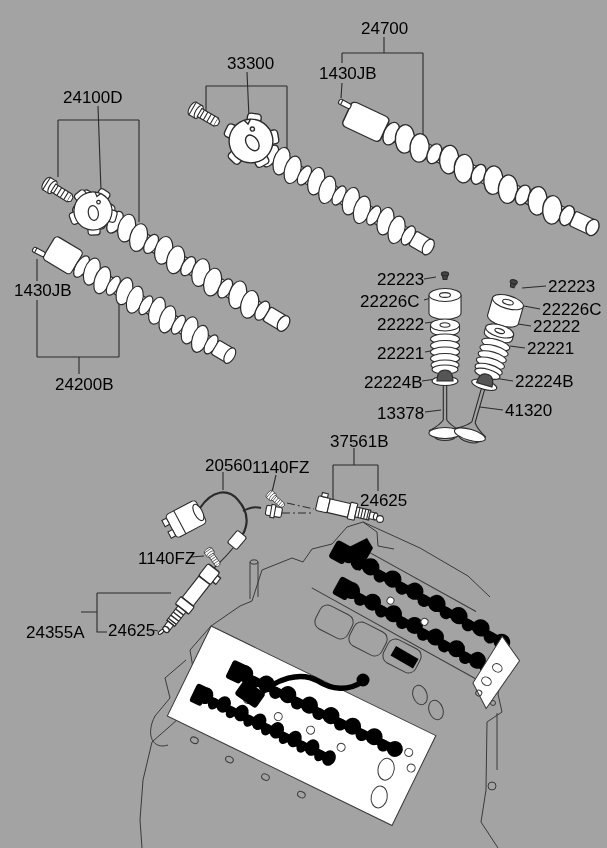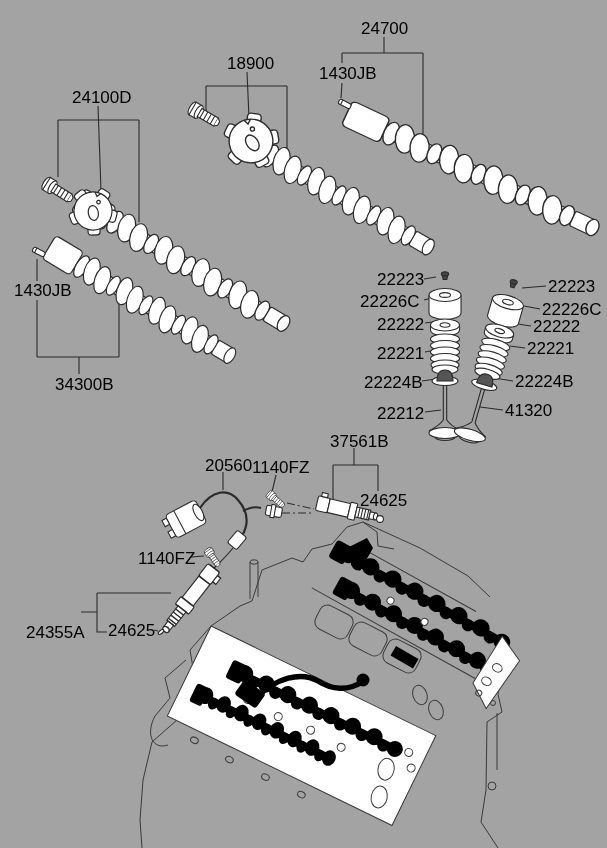--- a/index.html
+++ b/index.html
@@ -255,32 +255,32 @@
     <use href="#solenoid" transform="translate(214,568) rotate(128) scale(1.3,1)"></use>
     <ellipse cx="161" cy="632" rx="3.2" ry="1.6" transform="rotate(-40 161 632)" fill="#fff" stroke="#2b2b2b" stroke-width="1.1"></ellipse>
   </g>
   <g>
     <use href="#bolt-large" transform="translate(268,493) rotate(40) scale(0.62)"></use>
     <use href="#bolt-large" transform="translate(207,549) rotate(55) scale(0.62)"></use>
   </g>
 </svg>
 
 <div class="lbl" style="left:361px;top:20px">24700</div>
-<div class="lbl" style="left:227px;top:55px">18900</div>
+<div class="lbl" style="left:227px;top:55px">33300</div>
 <div class="lbl" style="left:319px;top:65px">1430JB</div>
-<div class="lbl" style="left:72px;top:89px">24100D</div>
+<div class="lbl" style="left:63px;top:89px">24100D</div>
 <div class="lbl" style="left:14px;top:282px">1430JB</div>
-<div class="lbl" style="left:55px;top:376px">34300B</div>
+<div class="lbl" style="left:55px;top:376px">24200B</div>
 
 <div class="lbl" style="left:377px;top:271px">22223</div>
 <div class="lbl" style="left:360px;top:293px">22226C</div>
 <div class="lbl" style="left:377px;top:316px">22222</div>
 <div class="lbl" style="left:377px;top:345px">22221</div>
 <div class="lbl" style="left:364px;top:374px">22224B</div>
-<div class="lbl" style="left:377px;top:405px">22212</div>
+<div class="lbl" style="left:377px;top:405px">13378</div>
 
 <div class="lbl" style="left:548px;top:278px">22223</div>
 <div class="lbl" style="left:542px;top:301px">22226C</div>
 <div class="lbl" style="left:533px;top:318px">22222</div>
 <div class="lbl" style="left:527px;top:340px">22221</div>
 <div class="lbl" style="left:515px;top:373px">22224B</div>
 <div class="lbl" style="left:505px;top:402px">41320</div>
 
 <div class="lbl" style="left:330px;top:433px">37561B</div>
 <div class="lbl" style="left:205px;top:457px">20560</div>

